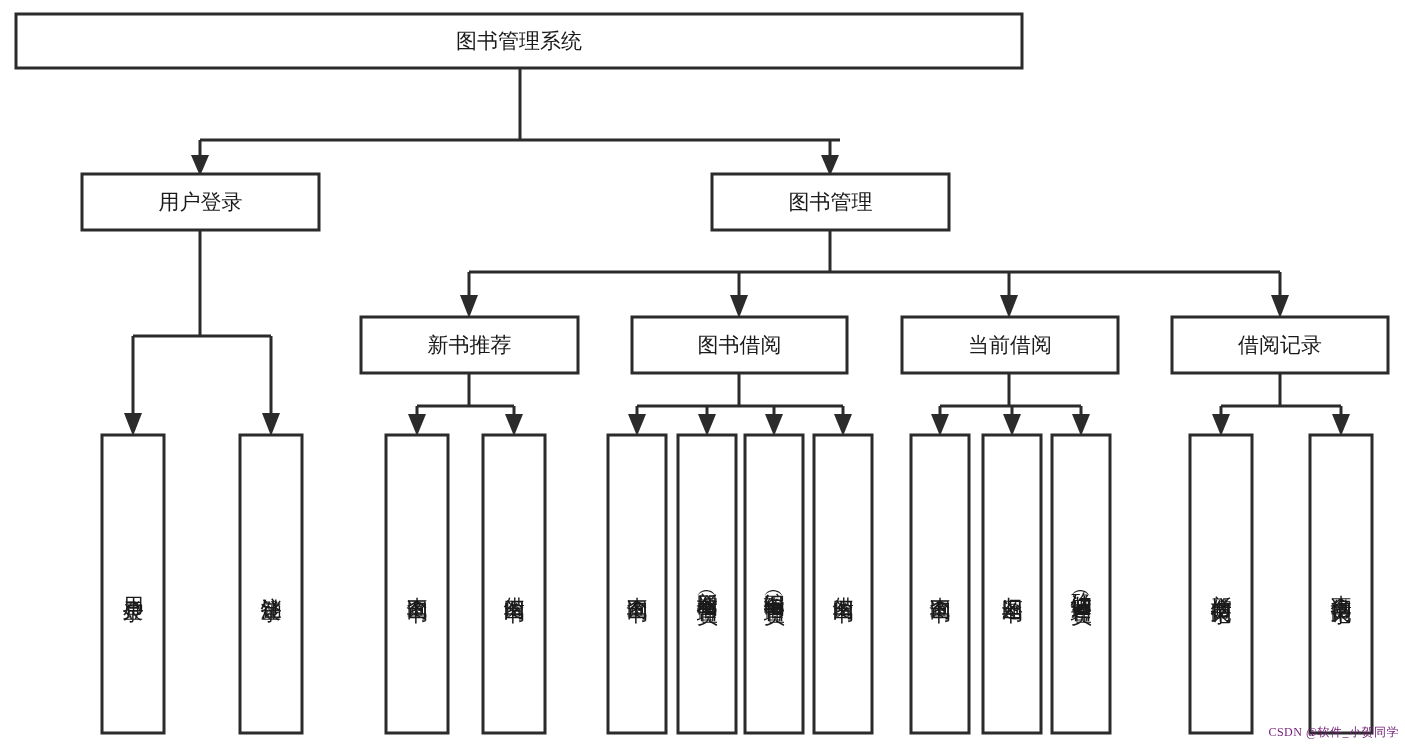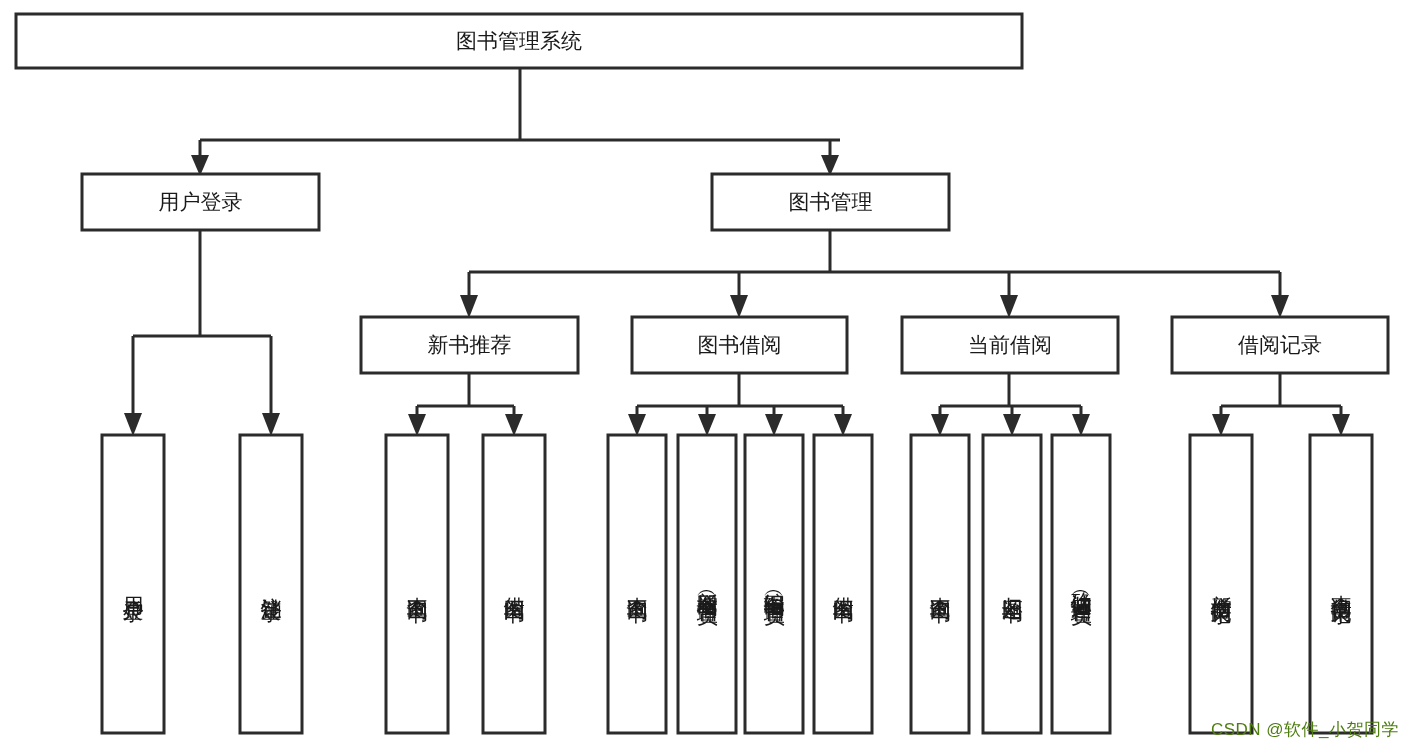--- a/index.html
+++ b/index.html
@@ -59,23 +59,23 @@
     line-height: 1.25;
     color: #1a1a1a;
     letter-spacing: 2px;
     white-space: nowrap;
     pointer-events: none;
   }
   .watermark {
     position: absolute;
     right: 6px;
     bottom: 6px;
-    font-family: Liberation Sans, sans-serif;
-    font-size: 17px;
-    color: #4d7c0f;
+    font-family: Liberation Serif, serif;
+    font-size: 12px;
+    color: #701a75;
     letter-spacing: 0.5px;
   }
 </style>
 </head>
 <body>
 
 <div id="diagram-root">
 
   <svg id="tree-svg" viewBox="0 0 1405 747">
     <defs>

